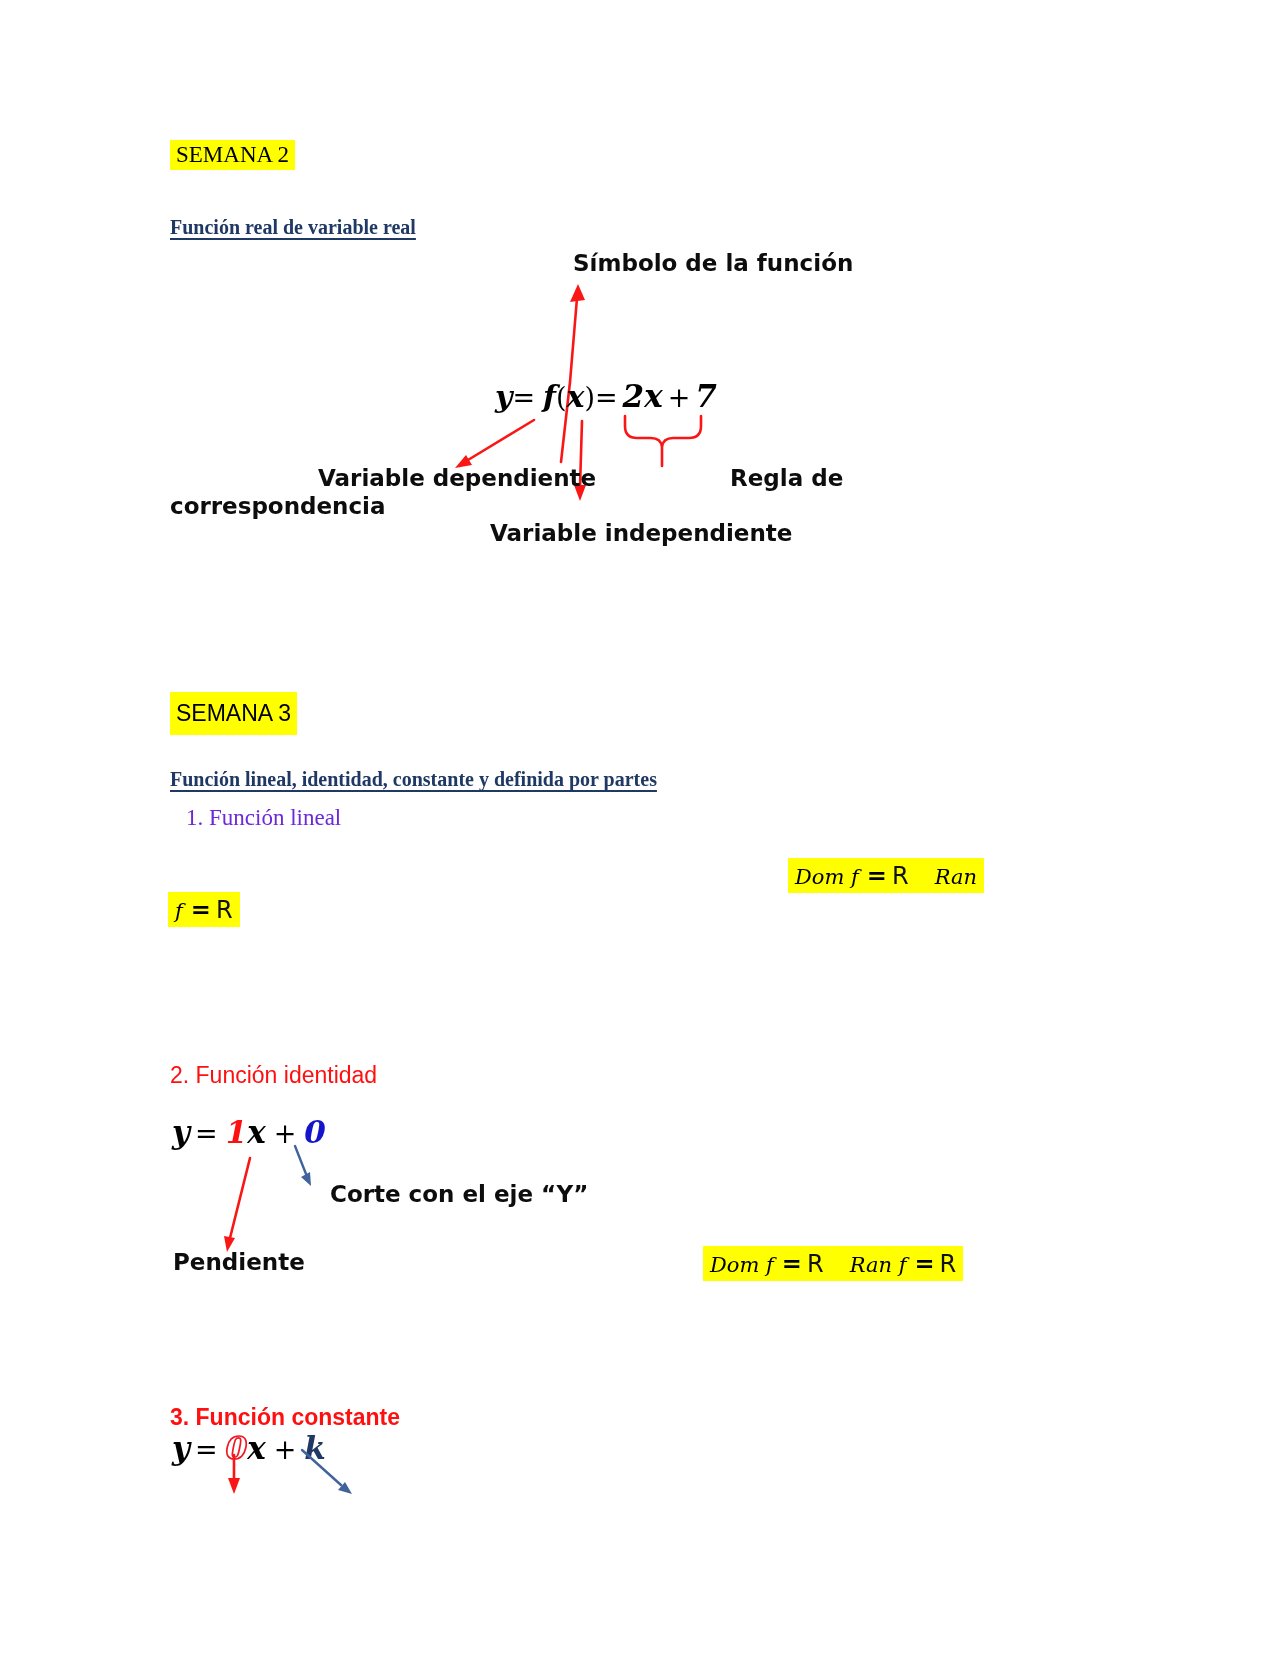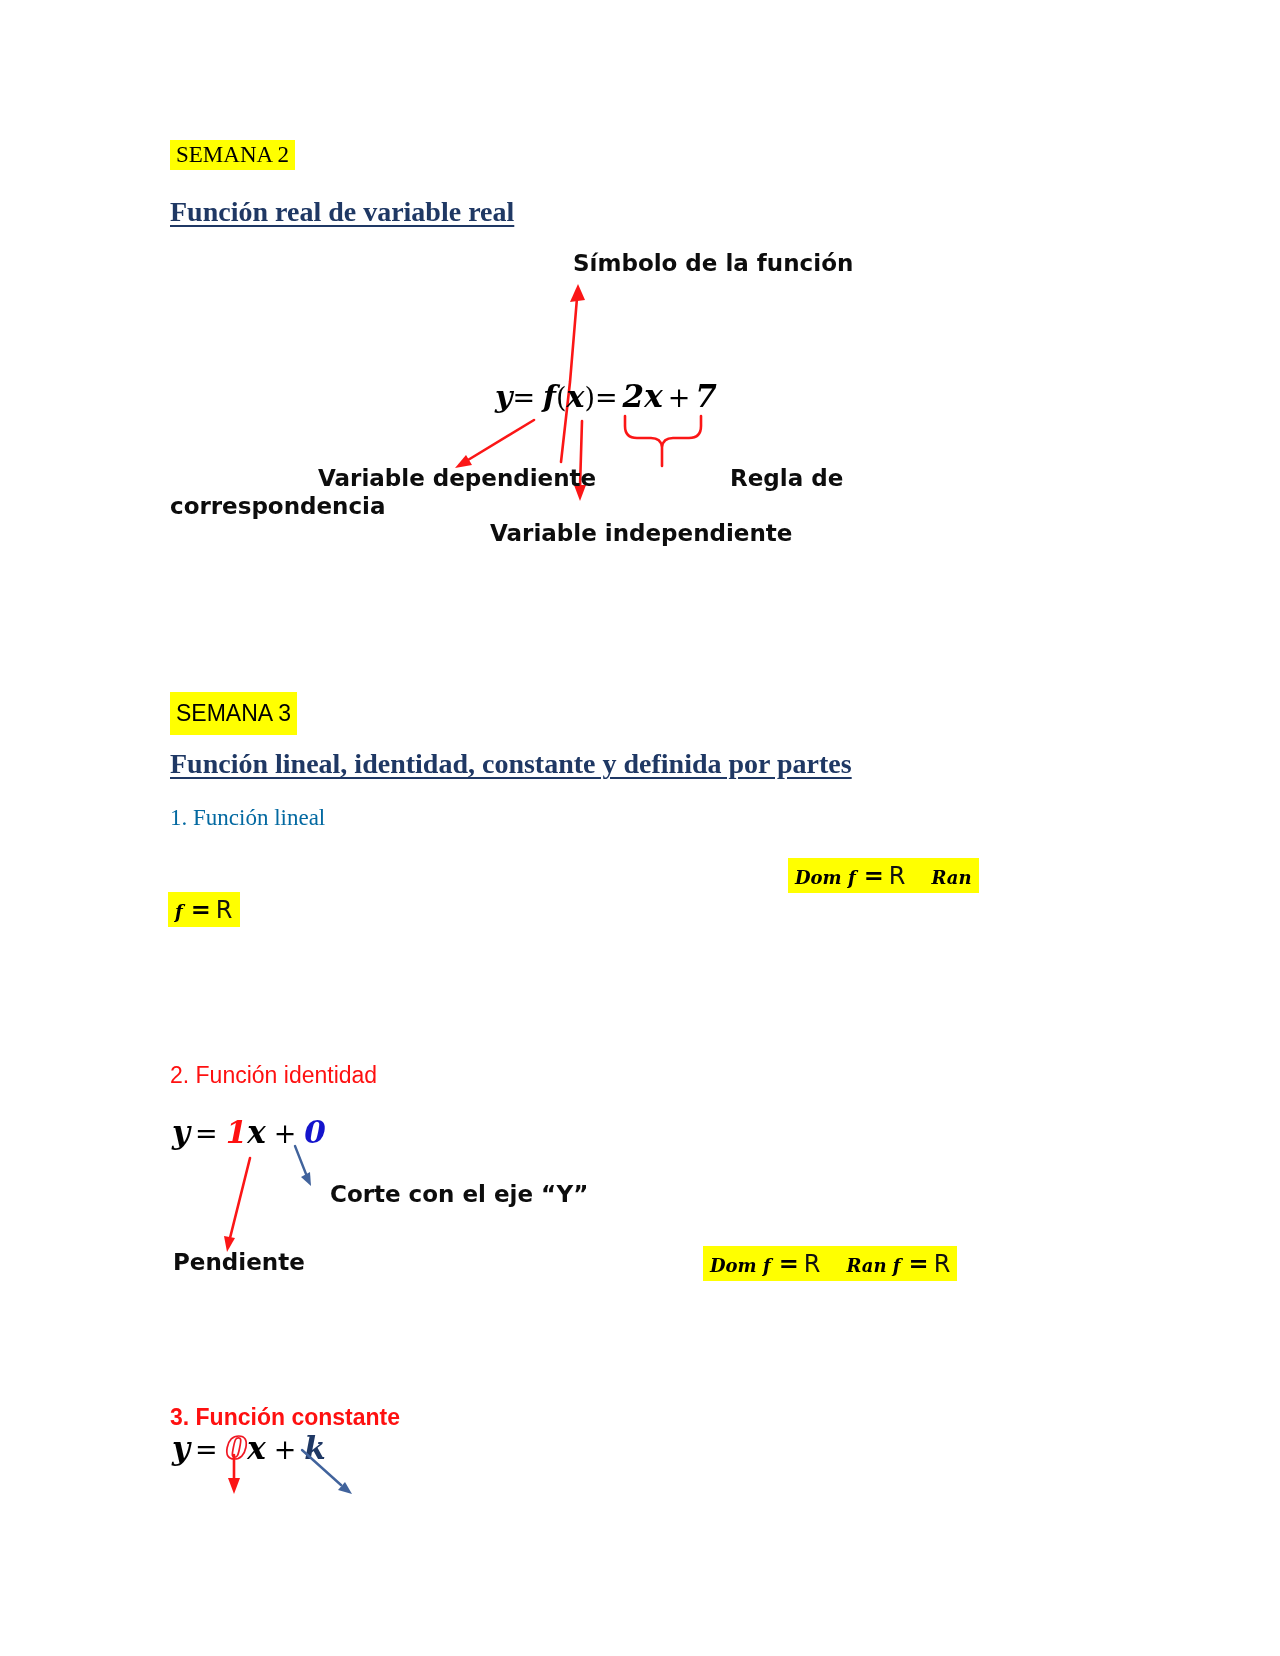--- a/index.html
+++ b/index.html
@@ -6,25 +6,25 @@
   #page{position:relative;width:1117px;height:1656px;background:#ffffff;overflow:hidden;
         font-family:"Liberation Serif",serif;color:#000;}
   .abs{position:absolute;white-space:nowrap;}
 
   
   .hl{background:#ffff00;}
   .badge-serif{font-family:"Liberation Serif",serif;font-size:23px;padding:2px 6px;}
   .badge-sans{font-family:"Liberation Sans",sans-serif;font-size:23px;padding:8px 6px;}
 
   
-  .navy-heading{font-family:"Liberation Serif",serif;font-weight:bold;font-size:28px;
-    color:#1f3864;text-decoration:underline;text-decoration-thickness:2px;text-underline-offset:4px;}
+  .navy-heading{font-family:"Liberation Serif",serif;font-weight:bold;font-size:20px;
+    color:#1f3864;text-decoration:underline;text-decoration-thickness:2px;text-underline-offset:4px;margin-top:20px;}
 
   
-  .red-serif{font-family:"Liberation Serif",serif;font-size:23px;color:#0369a1;}
+  .red-serif{font-family:"Liberation Serif",serif;font-size:23px;color:#6d28d9;margin-left:16px;}
   .red-sans{font-family:"Liberation Sans",sans-serif;font-size:23px;color:#fe1010;}
 
   
   .lbl{font-family:"DejaVu Sans",sans-serif;font-weight:bold;font-size:23px;color:#0d0d0d;}
 
   
   .math{font-family:"DejaVu Serif",serif;}
   .mi{font-style:italic;font-weight:bold;}
   .mo{font-style:normal;font-weight:normal;}
   .m30{font-size:30px;} .m27{font-size:27px;} .m31{font-size:31px;}
@@ -32,21 +32,21 @@
   .sp6{margin-right:8px;} .sp4{margin-right:5px;}
   .red-num{color:#fe1010;}
   .blue-num{color:#1414cc;}
   .navy-k{color:#1f3864;}
   .hollow0{color:transparent;-webkit-text-stroke:1.7px #f01823;}
   .slash{font-family:"DejaVu Sans",sans-serif;font-weight:300;font-style:normal;
          font-size:32px;margin:0 -6px;position:relative;top:-3px;}
 
   
   .domran{background:#ffff00;padding:3px 7px;display:inline-flex;align-items:baseline;}
-  .dr-bi{font-family:"DejaVu Serif",serif;font-style:italic;font-weight:bold;font-size:18px;text-align:center;}
+  .dr-bi{font-family:"DejaVu Serif",serif;font-style:italic;font-weight:normal;font-size:21px;text-align:center;}
   .dr-eq{font-family:"DejaVu Serif",serif;font-size:24px;font-weight:bold;}
   .dr-r{font-family:"DejaVu Sans",sans-serif;font-size:24px;font-weight:normal;color:#111;}
   .gap26{display:inline-block;width:26px;}
   .gap8{display:inline-block;width:8px;}
   .gap5{display:inline-block;width:5px;}
 
   svg{position:absolute;overflow:visible;}
   .stroke-red{stroke:#fb1616;stroke-width:2.6;fill:none;stroke-linecap:round;}
   .fill-red{fill:#fb1616;}
   .stroke-steel{stroke:#41639c;stroke-width:2.4;fill:none;stroke-linecap:round;}

